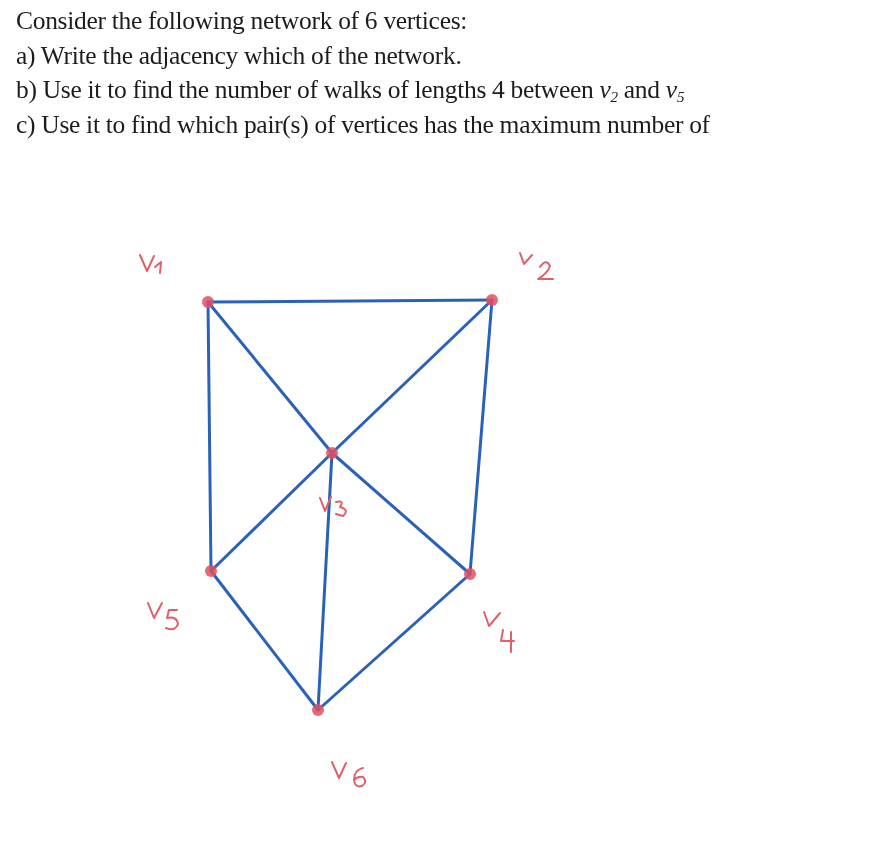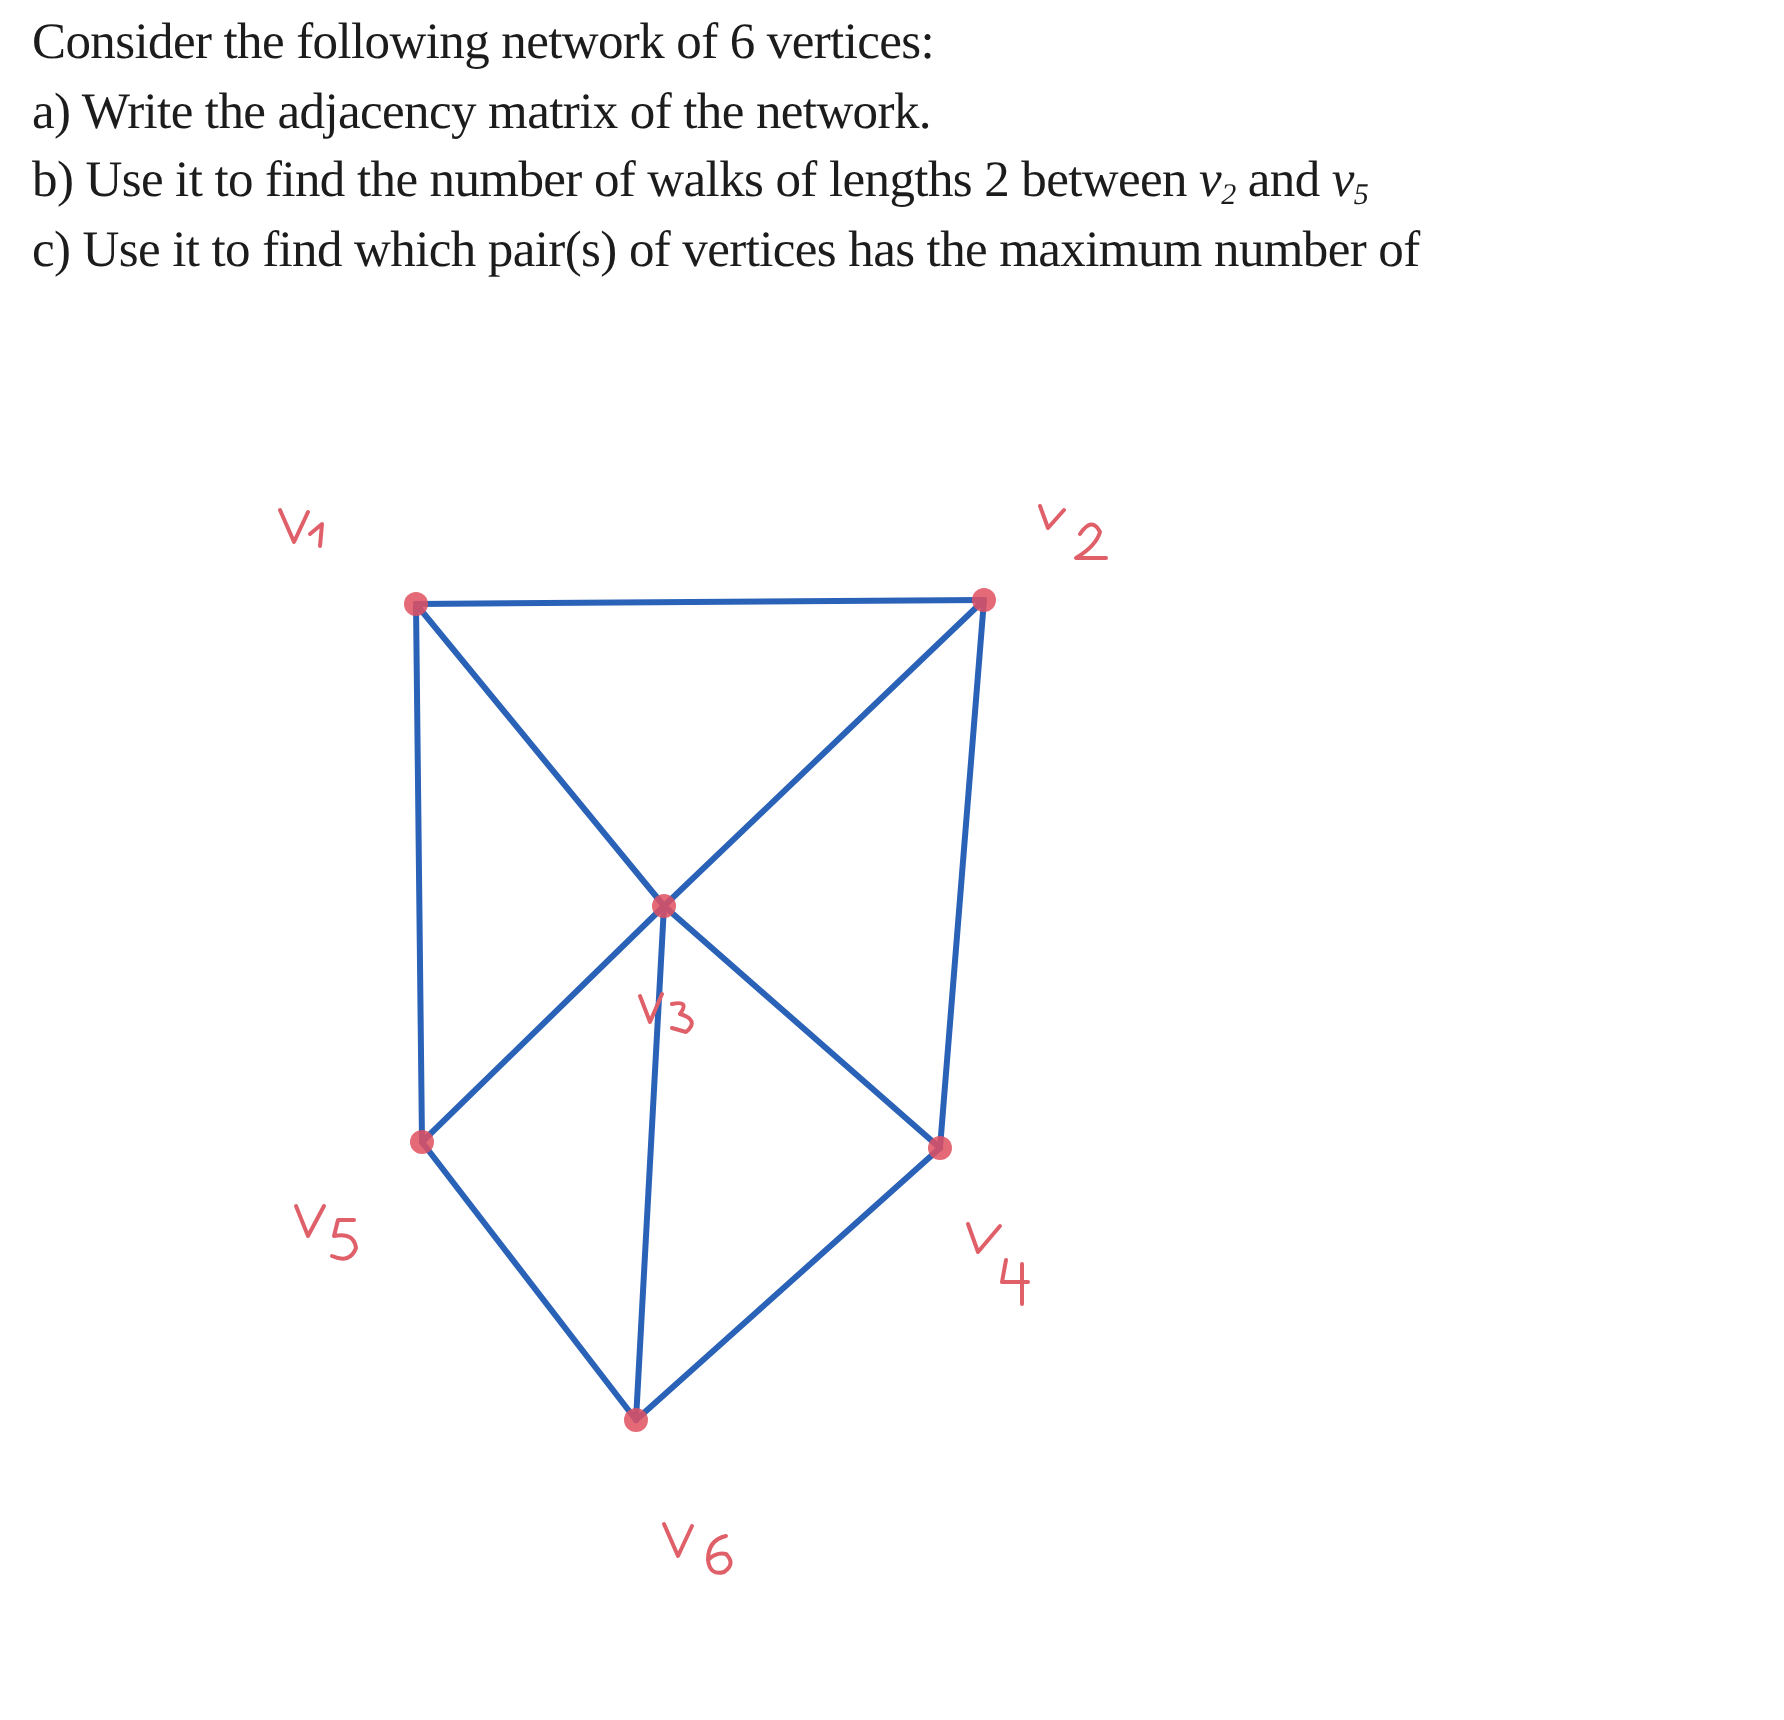--- a/index.html
+++ b/index.html
@@ -13,22 +13,22 @@
   .problem .line { white-space: nowrap; }
   .problem i { font-style: italic; }
   .problem sub { font-size: 15px; vertical-align: -4px; line-height: 0; }
   svg.graph { position: absolute; left: 0; top: 0; }
 </style>
 </head>
 <body>
 
 <div class="problem">
   <div class="line">Consider the following network of 6 vertices:</div>
-  <div class="line">a) Write the adjacency matrix of the network.</div>
-  <div class="line"><span>b) Use it to find the number of walks of lengths 2 between </span><i><span>v</span><sub>2</sub></i><span> and </span><i><span>v</span><sub>5</sub></i></div>
+  <div class="line">a) Write the adjacency which of the network.</div>
+  <div class="line"><span>b) Use it to find the number of walks of lengths 4 between </span><i><span>v</span><sub>2</sub></i><span> and </span><i><span>v</span><sub>5</sub></i></div>
   <div class="line">c) Use it to find which pair(s) of vertices has the maximum number of</div>
 </div>
 
 <svg class="graph" width="892" height="860" viewBox="0 0 892 860" xmlns="http://www.w3.org/2000/svg">
   <g id="edges">
       <line x1="208" y1="302" x2="492" y2="300" stroke="#2a62b8" stroke-width="3" stroke-linecap="round"></line>
       <line x1="208" y1="302" x2="332" y2="453" stroke="#2a62b8" stroke-width="3" stroke-linecap="round"></line>
       <line x1="208" y1="302" x2="211" y2="571" stroke="#2a62b8" stroke-width="3" stroke-linecap="round"></line>
       <line x1="492" y1="300" x2="332" y2="453" stroke="#2a62b8" stroke-width="3" stroke-linecap="round"></line>
       <line x1="492" y1="300" x2="470" y2="574" stroke="#2a62b8" stroke-width="3" stroke-linecap="round"></line>

